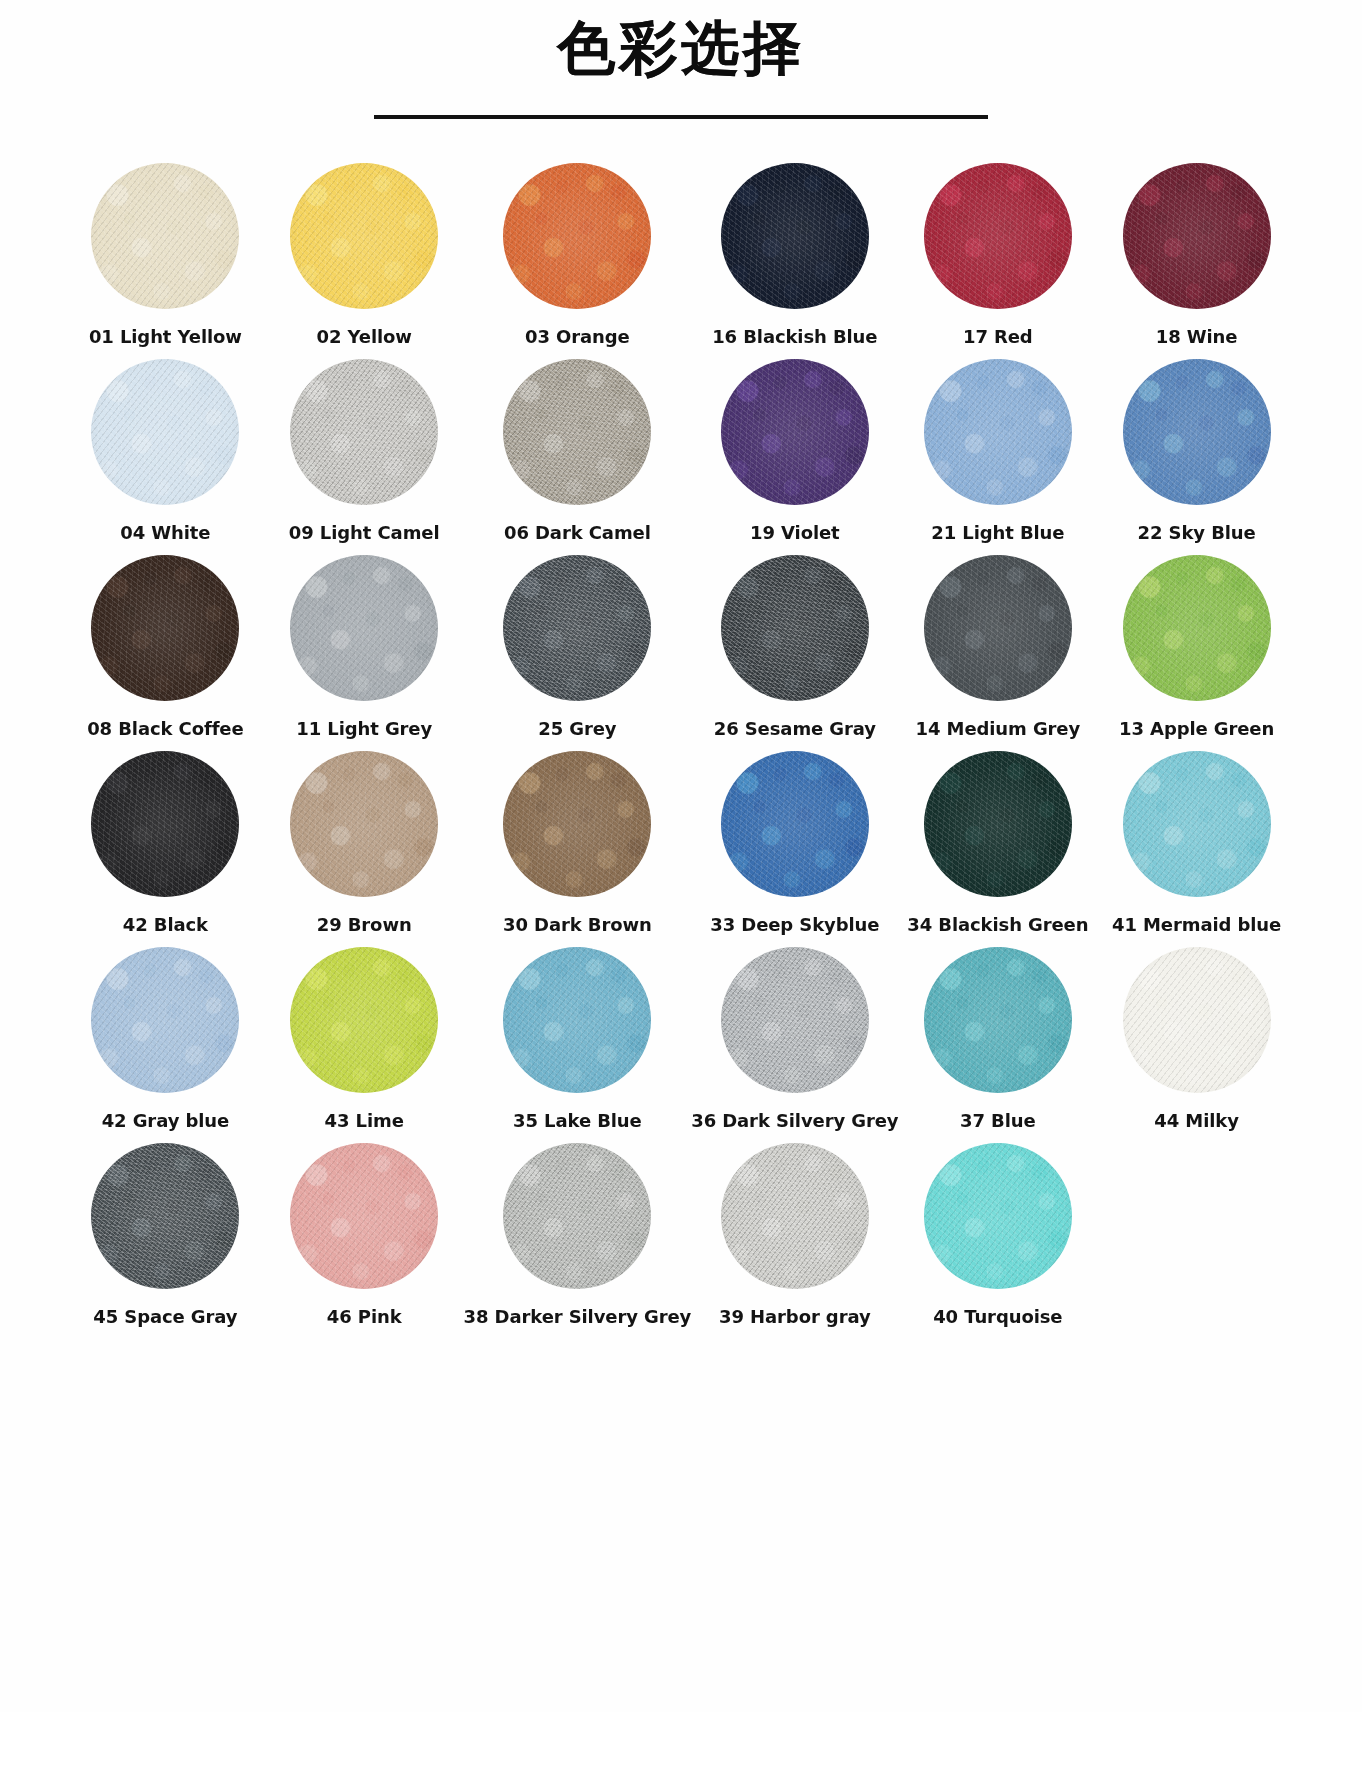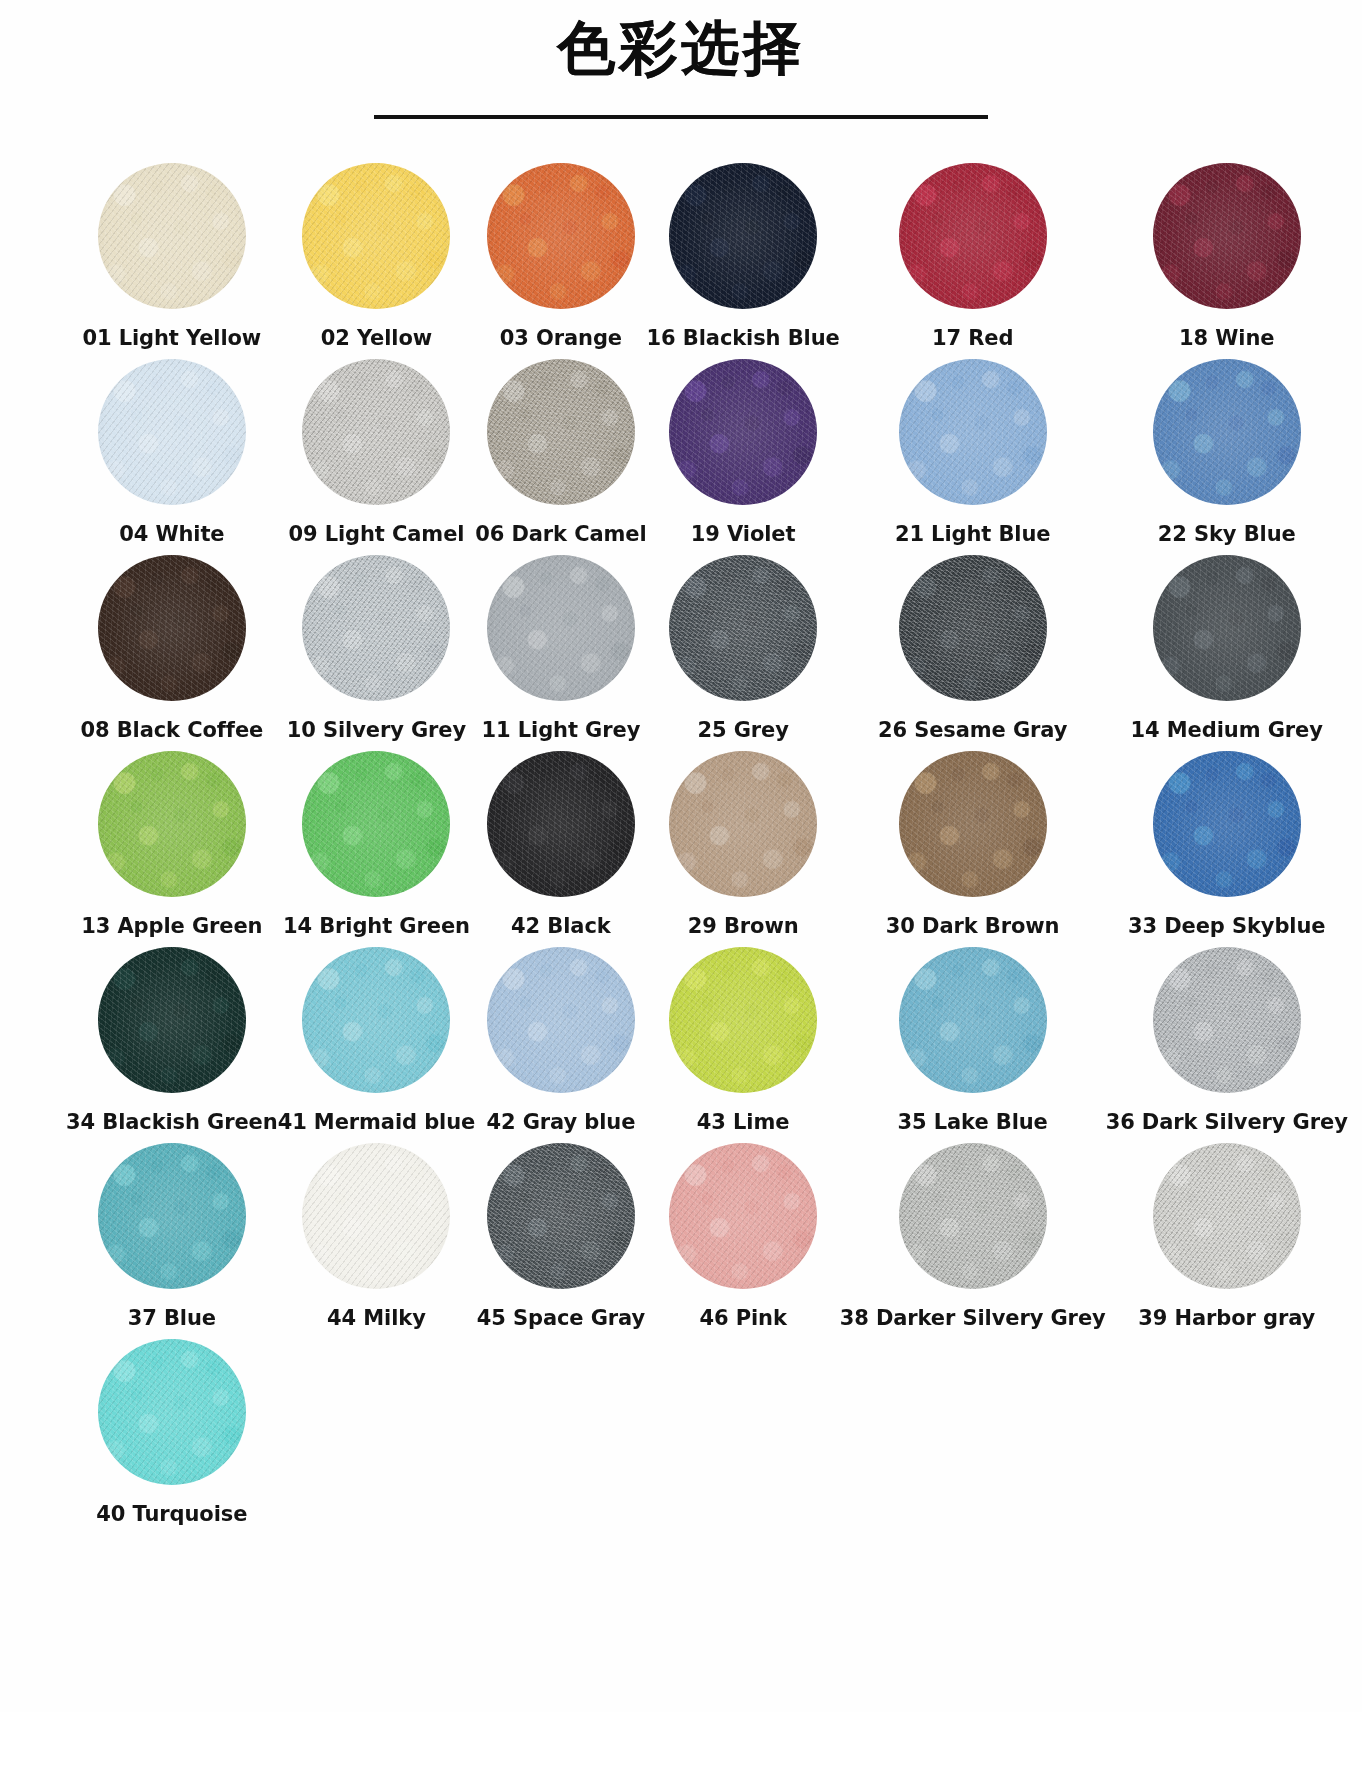--- a/index.html
+++ b/index.html
@@ -113,21 +113,21 @@
     background-image:
       repeating-linear-gradient(38deg, rgba(255,255,255,0.28) 0px, rgba(255,255,255,0.28) 1px, transparent 1px, transparent 3px),
       repeating-linear-gradient(-52deg, rgba(0,0,0,0.20) 0px, rgba(0,0,0,0.20) 1px, transparent 1px, transparent 4px),
       repeating-linear-gradient(8deg, rgba(255,255,255,0.16) 0px, rgba(255,255,255,0.16) 1px, transparent 1px, transparent 5px),
       radial-gradient(circle at 50% 50%, rgba(255,255,255,0.10) 0%, transparent 62%, rgba(0,0,0,0.12) 100%);
   }
 
   .swatch-label {
     margin-top: 17px;
     font-family: "DejaVu Sans", sans-serif;
-    font-size: 21px;
+    font-size: 18px;
     font-weight: 700;
     color: #141414;
     text-align: center;
     white-space: nowrap;
     letter-spacing: -0.1px;
   }
 </style>
 </head>
 <body>
 
@@ -212,26 +212,20 @@
         <div class="swatch-label">22 Sky Blue</div>
       </div>
       <div class="cell">
         <div class="swatch-wrap">
           <div class="swatch" style="background-color: rgb(58, 42, 34);"></div>
         </div>
         <div class="swatch-label">08 Black Coffee</div>
       </div>
       <div class="cell">
         <div class="swatch-wrap">
-          <div class="swatch hi-texture" style="background-color: rgb(188, 195, 199);"></div>
-        </div>
-        <div class="swatch-label">10 Silvery Grey</div>
-      </div>
-      <div class="cell">
-        <div class="swatch-wrap">
           <div class="swatch" style="background-color: rgb(168, 174, 179);"></div>
         </div>
         <div class="swatch-label">11 Light Grey</div>
       </div>
       <div class="cell">
         <div class="swatch-wrap">
           <div class="swatch hi-texture" style="background-color: rgb(71, 78, 83);"></div>
         </div>
         <div class="swatch-label">25 Grey</div>
       </div>
@@ -248,26 +242,20 @@
         <div class="swatch-label">14 Medium Grey</div>
       </div>
       <div class="cell">
         <div class="swatch-wrap">
           <div class="swatch" style="background-color: rgb(140, 191, 82);"></div>
         </div>
         <div class="swatch-label">13 Apple Green</div>
       </div>
       <div class="cell">
         <div class="swatch-wrap">
-          <div class="swatch" style="background-color: rgb(99, 194, 99);"></div>
-        </div>
-        <div class="swatch-label">14 Bright Green</div>
-      </div>
-      <div class="cell">
-        <div class="swatch-wrap">
           <div class="swatch" style="background-color: rgb(38, 38, 40);"></div>
         </div>
         <div class="swatch-label">42 Black</div>
       </div>
       <div class="cell">
         <div class="swatch-wrap">
           <div class="swatch" style="background-color: rgb(183, 158, 134);"></div>
         </div>
         <div class="swatch-label">29 Brown</div>
       </div>

